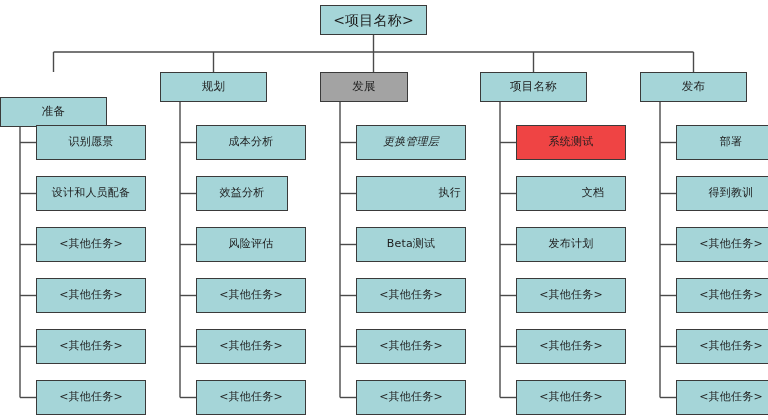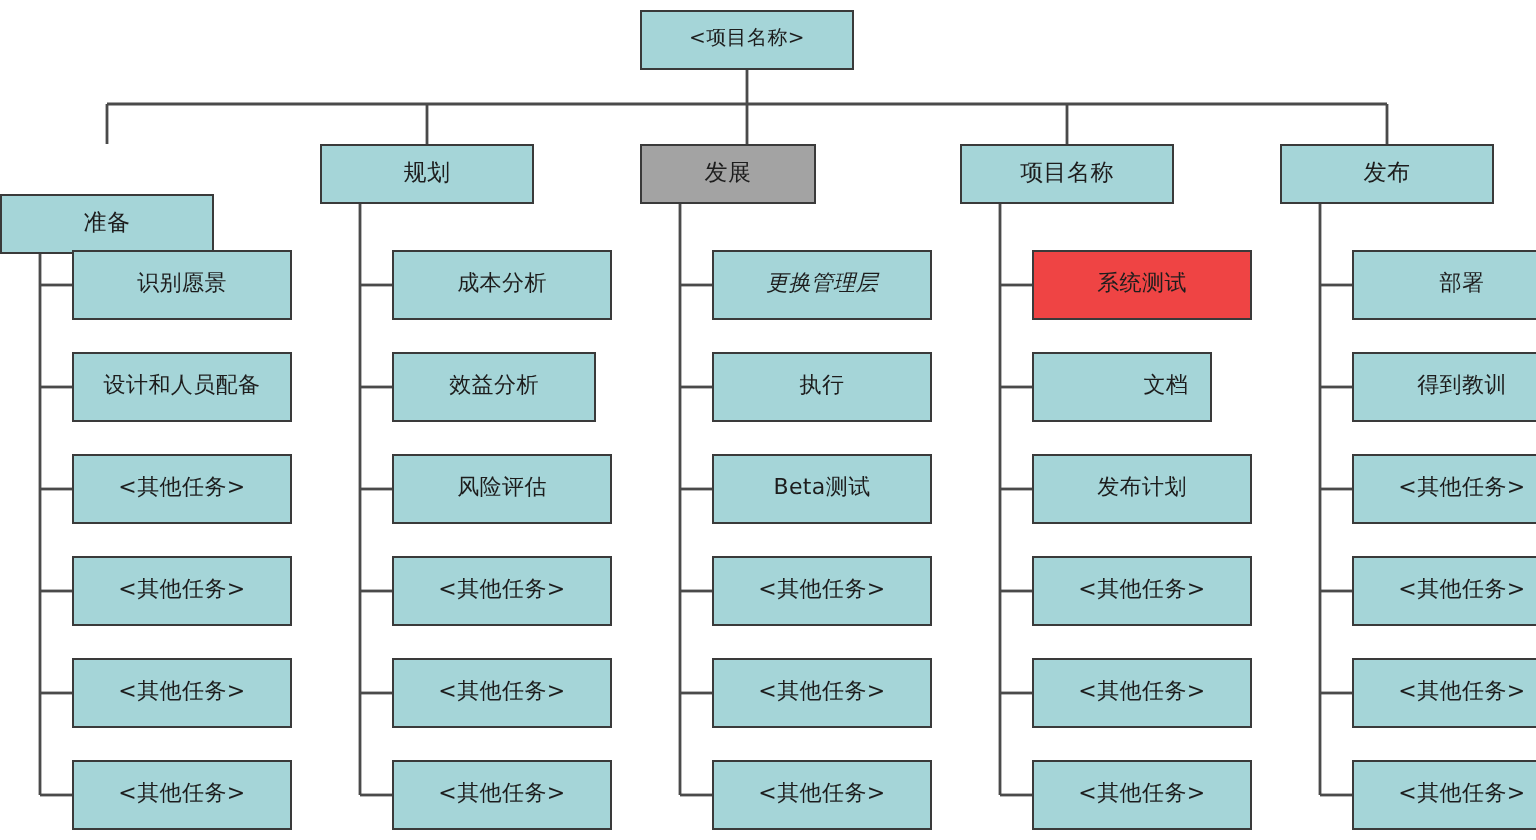--- a/index.html
+++ b/index.html
@@ -32,21 +32,21 @@
     border: 1.6px solid #3a3a3a;
     display: flex;
     align-items: center;
     justify-content: center;
     text-align: center;
     color: #1d1d1d;
     line-height: 1.15;
     letter-spacing: 0.2px;
   }
   .node-root {
-    font-size: 10px;
+    font-size: 14px;
   }
   .node-phase {
     font-size: 11.5px;
   }
   .node-task {
     font-size: 11px;
   }
   .node-label {
     display: block;
     padding: 0 4px;
@@ -125,63 +125,63 @@
       </div>
       <div class="node node-task" style="left: 36px; top: 380px; width: 110px; height: 35px; background: rgb(165, 213, 216); border-color: rgb(58, 58, 58); color: rgb(29, 29, 29);">
         <span class="node-label">&lt;其他任务&gt;</span>
       </div>
       <div class="node node-phase" style="left: 160px; top: 72px; width: 107px; height: 30px; background: rgb(165, 213, 216); border-color: rgb(58, 58, 58); color: rgb(29, 29, 29);">
         <span class="node-label">规划</span>
       </div>
       <div class="node node-task" style="left: 196px; top: 125px; width: 110px; height: 35px; background: rgb(165, 213, 216); border-color: rgb(58, 58, 58); color: rgb(29, 29, 29);">
         <span class="node-label">成本分析</span>
       </div>
-      <div class="node node-task" style="left: 196px; top: 176px; width: 102px; height: 35px; background: rgb(165, 213, 216); border-color: rgb(58, 58, 58); color: rgb(29, 29, 29);">
+      <div class="node node-task" style="left: 196px; top: 176px; width: 92px; height: 35px; background: rgb(165, 213, 216); border-color: rgb(58, 58, 58); color: rgb(29, 29, 29);">
         <span class="node-label">效益分析</span>
       </div>
       <div class="node node-task" style="left: 196px; top: 227px; width: 110px; height: 35px; background: rgb(165, 213, 216); border-color: rgb(58, 58, 58); color: rgb(29, 29, 29);">
         <span class="node-label">风险评估</span>
       </div>
       <div class="node node-task" style="left: 196px; top: 278px; width: 110px; height: 35px; background: rgb(165, 213, 216); border-color: rgb(58, 58, 58); color: rgb(29, 29, 29);">
         <span class="node-label">&lt;其他任务&gt;</span>
       </div>
       <div class="node node-task" style="left: 196px; top: 329px; width: 110px; height: 35px; background: rgb(165, 213, 216); border-color: rgb(58, 58, 58); color: rgb(29, 29, 29);">
         <span class="node-label">&lt;其他任务&gt;</span>
       </div>
       <div class="node node-task" style="left: 196px; top: 380px; width: 110px; height: 35px; background: rgb(165, 213, 216); border-color: rgb(58, 58, 58); color: rgb(29, 29, 29);">
         <span class="node-label">&lt;其他任务&gt;</span>
       </div>
       <div class="node node-phase" style="left: 320px; top: 72px; width: 88px; height: 30px; background: #a3a3a3; border-color: rgb(58, 58, 58); color: rgb(29, 29, 29);">
         <span class="node-label">发展</span>
       </div>
       <div class="node node-task" style="left: 356px; top: 125px; width: 110px; height: 35px; background: rgb(165, 213, 216); border-color: rgb(58, 58, 58); color: rgb(29, 29, 29); font-style: italic;">
         <span class="node-label">更换管理层</span>
       </div>
-      <div class="node node-task" style="left: 356px; top: 176px; width: 110px; height: 35px; background: rgb(165, 213, 216); border-color: rgb(58, 58, 58); color: rgb(29, 29, 29);">
+      <div class="node node-task" style="left: 356px; top: 176px; width: 110px; height: 35px; background: rgb(165, 213, 216); border-color: rgb(58, 58, 58); color: rgb(29, 29, 29); justify-content: flex-end;">
         <span class="node-label">执行</span>
       </div>
       <div class="node node-task" style="left: 356px; top: 227px; width: 110px; height: 35px; background: rgb(165, 213, 216); border-color: rgb(58, 58, 58); color: rgb(29, 29, 29); text-align: right;">
         <span class="node-label">Beta测试</span>
       </div>
       <div class="node node-task" style="left: 356px; top: 278px; width: 110px; height: 35px; background: rgb(165, 213, 216); border-color: rgb(58, 58, 58); color: rgb(29, 29, 29);">
         <span class="node-label">&lt;其他任务&gt;</span>
       </div>
       <div class="node node-task" style="left: 356px; top: 329px; width: 110px; height: 35px; background: rgb(165, 213, 216); border-color: rgb(58, 58, 58); color: rgb(29, 29, 29);">
         <span class="node-label">&lt;其他任务&gt;</span>
       </div>
       <div class="node node-task" style="left: 356px; top: 380px; width: 110px; height: 35px; background: rgb(165, 213, 216); border-color: rgb(58, 58, 58); color: rgb(29, 29, 29);">
         <span class="node-label">&lt;其他任务&gt;</span>
       </div>
       <div class="node node-phase" style="left: 480px; top: 72px; width: 107px; height: 30px; background: rgb(165, 213, 216); border-color: rgb(58, 58, 58); color: rgb(29, 29, 29);">
         <span class="node-label">项目名称</span>
       </div>
       <div class="node node-task" style="left: 516px; top: 125px; width: 110px; height: 35px; background: #ef4444; border-color: rgb(58, 58, 58); color: rgb(29, 29, 29);">
         <span class="node-label">系统测试</span>
       </div>
-      <div class="node node-task" style="left: 516px; top: 176px; width: 90px; height: 35px; background: rgb(165, 213, 216); border-color: rgb(58, 58, 58); color: rgb(29, 29, 29); padding-left: 44px;">
+      <div class="node node-task" style="left: 516px; top: 176px; width: 110px; height: 35px; background: rgb(165, 213, 216); border-color: rgb(58, 58, 58); color: rgb(29, 29, 29); padding-left: 44px;">
         <span class="node-label">文档</span>
       </div>
       <div class="node node-task" style="left: 516px; top: 227px; width: 110px; height: 35px; background: rgb(165, 213, 216); border-color: rgb(58, 58, 58); color: rgb(29, 29, 29);">
         <span class="node-label">发布计划</span>
       </div>
       <div class="node node-task" style="left: 516px; top: 278px; width: 110px; height: 35px; background: rgb(165, 213, 216); border-color: rgb(58, 58, 58); color: rgb(29, 29, 29);">
         <span class="node-label">&lt;其他任务&gt;</span>
       </div>
       <div class="node node-task" style="left: 516px; top: 329px; width: 110px; height: 35px; background: rgb(165, 213, 216); border-color: rgb(58, 58, 58); color: rgb(29, 29, 29);">
         <span class="node-label">&lt;其他任务&gt;</span>

